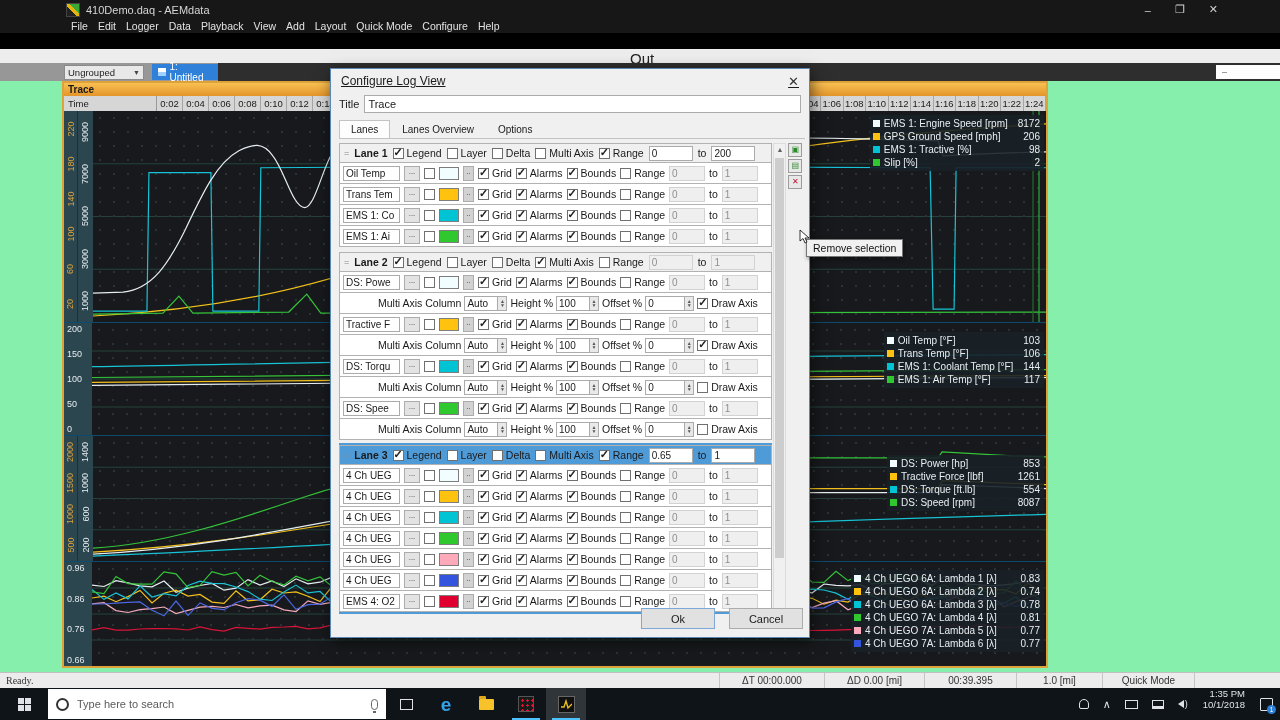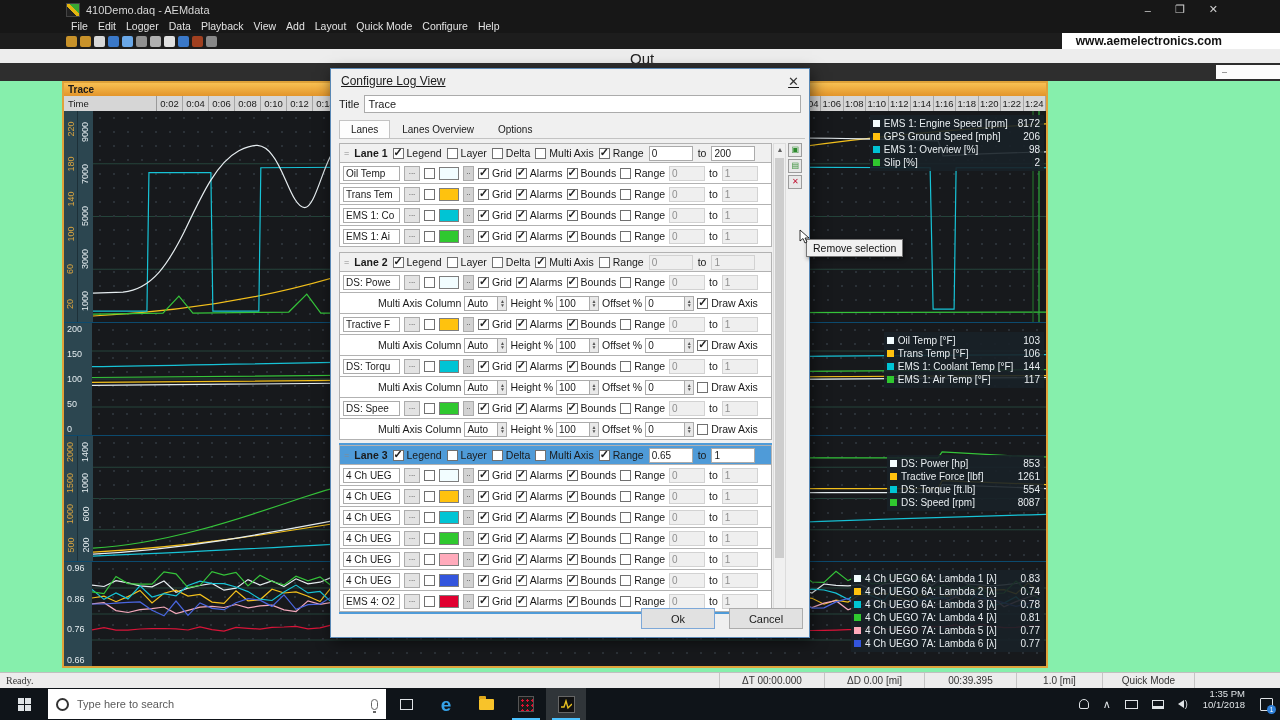--- a/index.html
+++ b/index.html
@@ -184,44 +184,36 @@
       <span>Data</span>
       <span>Playback</span>
       <span>View</span>
       <span>Add</span>
       <span>Layout</span>
       <span>Quick Mode</span>
       <span>Configure</span>
       <span>Help</span>
     </div>
 
-  <div id="toolbar">
-    <div id="tool-icons">
-        <div class="ticon" style="background: rgb(200, 146, 42);"></div>
-        <div class="ticon" style="background: rgb(200, 146, 42);"></div>
-        <div class="ticon" style="background: rgb(216, 216, 216);"></div>
-        <div class="ticon" style="background: rgb(58, 120, 200);"></div>
-        <div class="ticon" style="background: rgb(106, 168, 232);"></div>
-        <div class="ticon" style="background: rgb(144, 144, 144);"></div>
-        <div class="ticon" style="background: rgb(176, 176, 176);"></div>
-        <div class="ticon" style="background: rgb(224, 224, 224);"></div>
-        <div class="ticon" style="background: rgb(58, 120, 200);"></div>
-        <div class="ticon" style="background: rgb(160, 64, 32);"></div>
-        <div class="ticon" style="background: rgb(136, 136, 136);"></div>
-      </div>
-    <div id="web-strip">
-      <span>www.aemelectronics.com</span>
-    </div>
-  </div>
 
   <div id="outband">
     <span>Out</span>
   </div>
 
   <div id="tabrow">
+    <div id="tabrow-left">
+      <div id="group-select">
+        <span>Ungrouped</span>
+        <span class="caret">▼</span>
+      </div>
+      <div id="doc-tab">
+        <span class="tabico"></span>
+        <span>1: Untitled</span>
+      </div>
+    </div>
     <div id="tabrow-right">
       <span>–</span>
     </div>
   </div>
 
   <div id="main">
     <div id="tracewin">
       <div id="trace-hd">Trace</div>
       <div id="ruler">
         <div id="time-cell">Time</div>
@@ -284,21 +276,21 @@
                   <span>EMS 1: Engine Speed [rpm]</span>
                   <span class="lval">8172</span>
                 </div>
                 <div class="lrow">
                   <span class="sw" style="background: rgb(255, 194, 14);"></span>
                   <span>GPS Ground Speed [mph]</span>
                   <span class="lval">206</span>
                 </div>
                 <div class="lrow">
                   <span class="sw" style="background: rgb(0, 196, 212);"></span>
-                  <span>EMS 1: Overview [%]</span>
+                  <span>EMS 1: Tractive [%]</span>
                   <span class="lval">98</span>
                 </div>
                 <div class="lrow">
                   <span class="sw" style="background: rgb(47, 200, 47);"></span>
                   <span>Slip [%]</span>
                   <span class="lval">2</span>
                 </div>
               </div>
           </div>
         </div>

